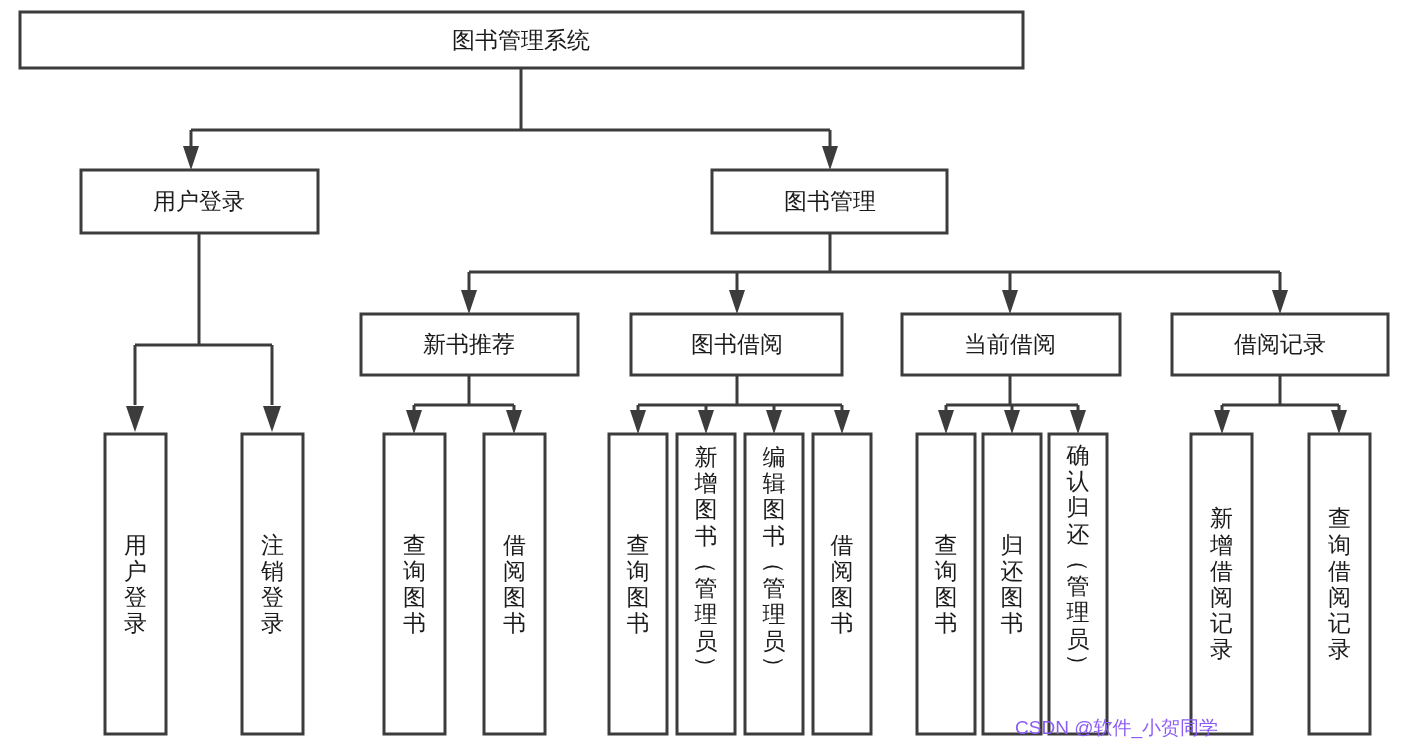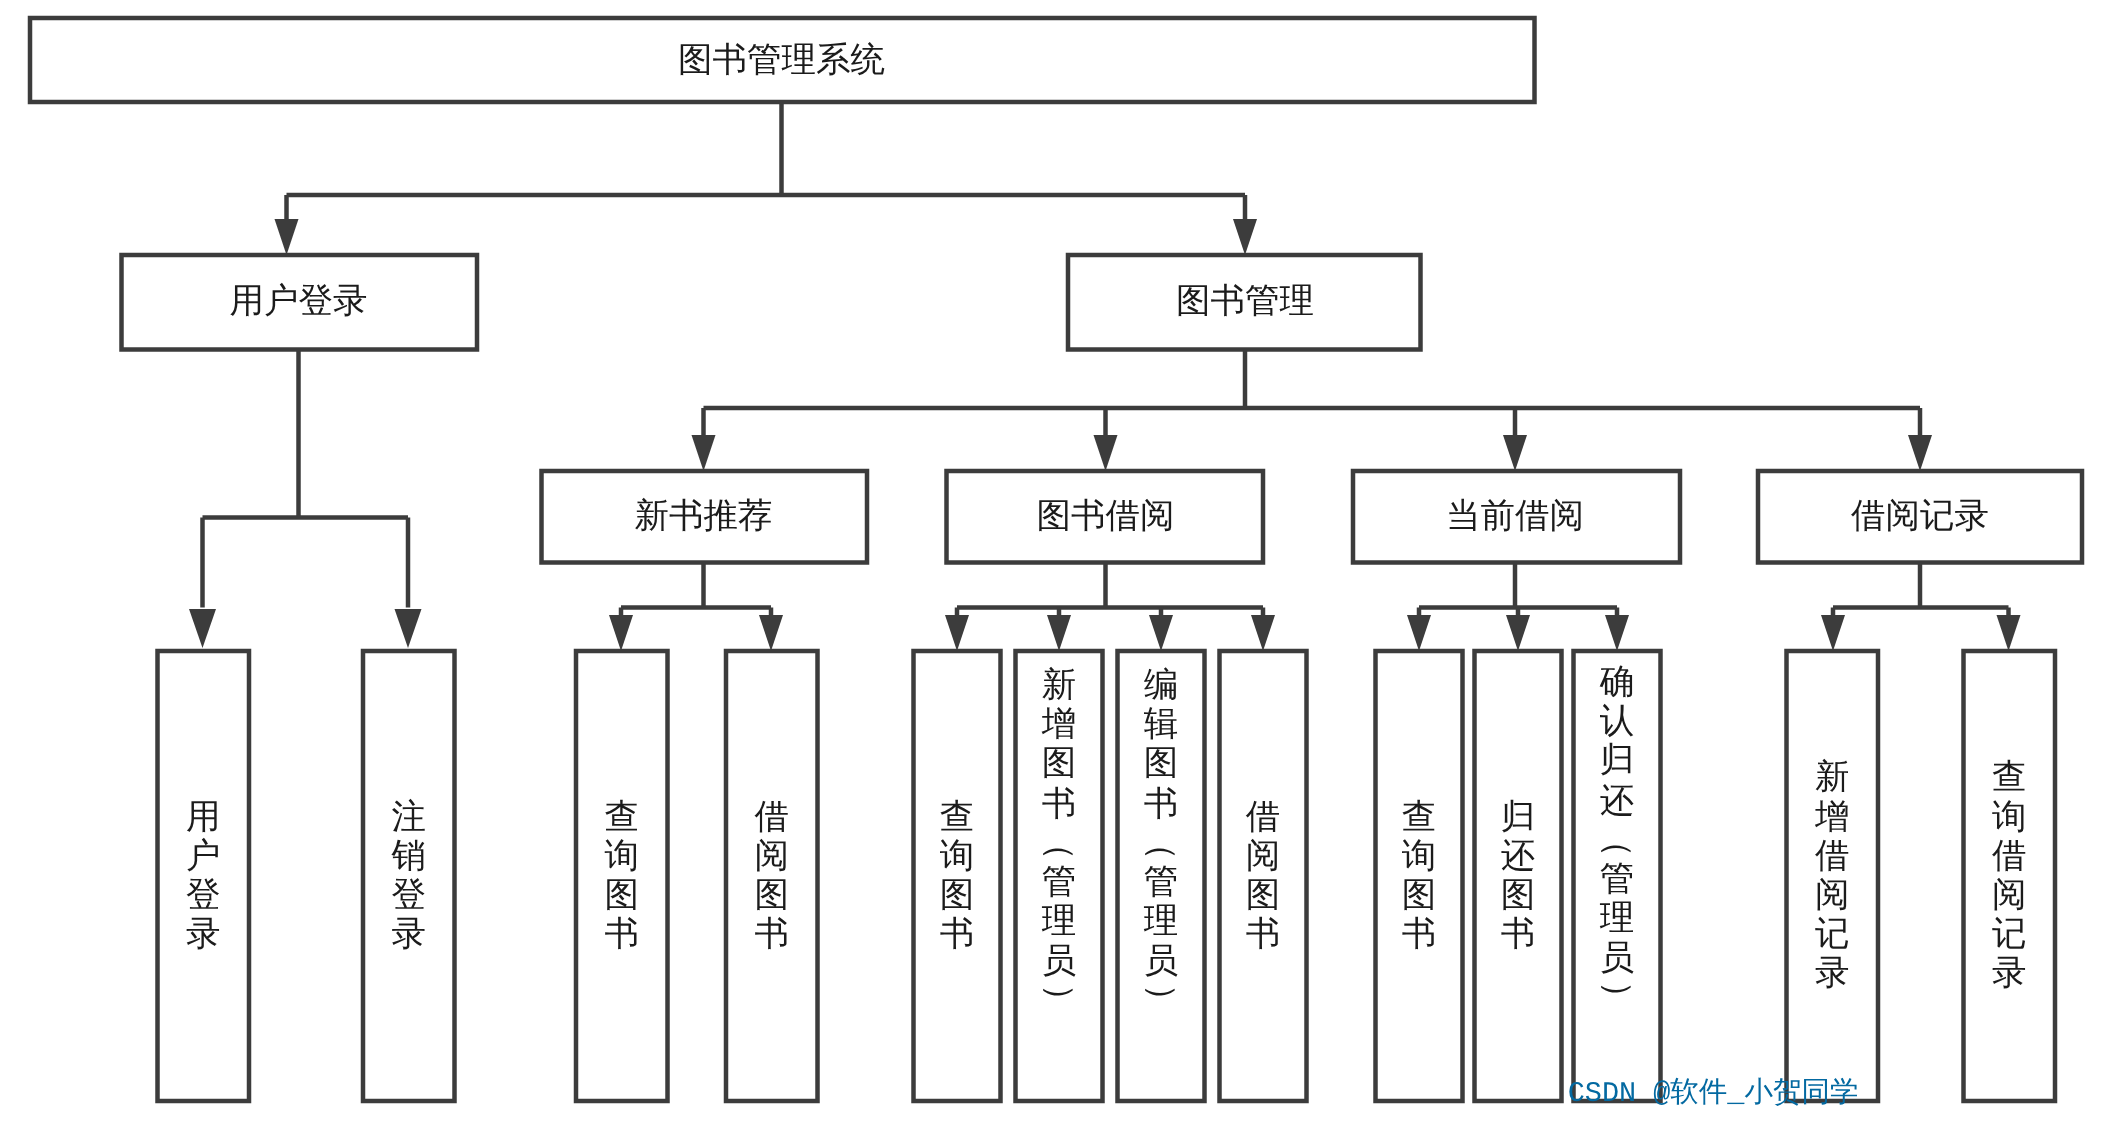--- a/index.html
+++ b/index.html
@@ -60,24 +60,24 @@
     line-height: 1.14;
     letter-spacing: 0;
     pointer-events: none;
   }
   .vert-char {
     display: block;
     text-align: center;
   }
   .watermark {
     position: absolute;
-    right: 12px;
+    right: 33px;
     bottom: 6px;
-    color: #0369a1;
-    font-family: Liberation Mono, monospace;
+    color: #8b5cf6;
+    font-family: Liberation Sans, sans-serif;
     font-size: 19px;
     white-space: nowrap;
     user-select: none;
   }
 </style>
 </head>
 <body>
 
 <div id="diagram-root">
 

